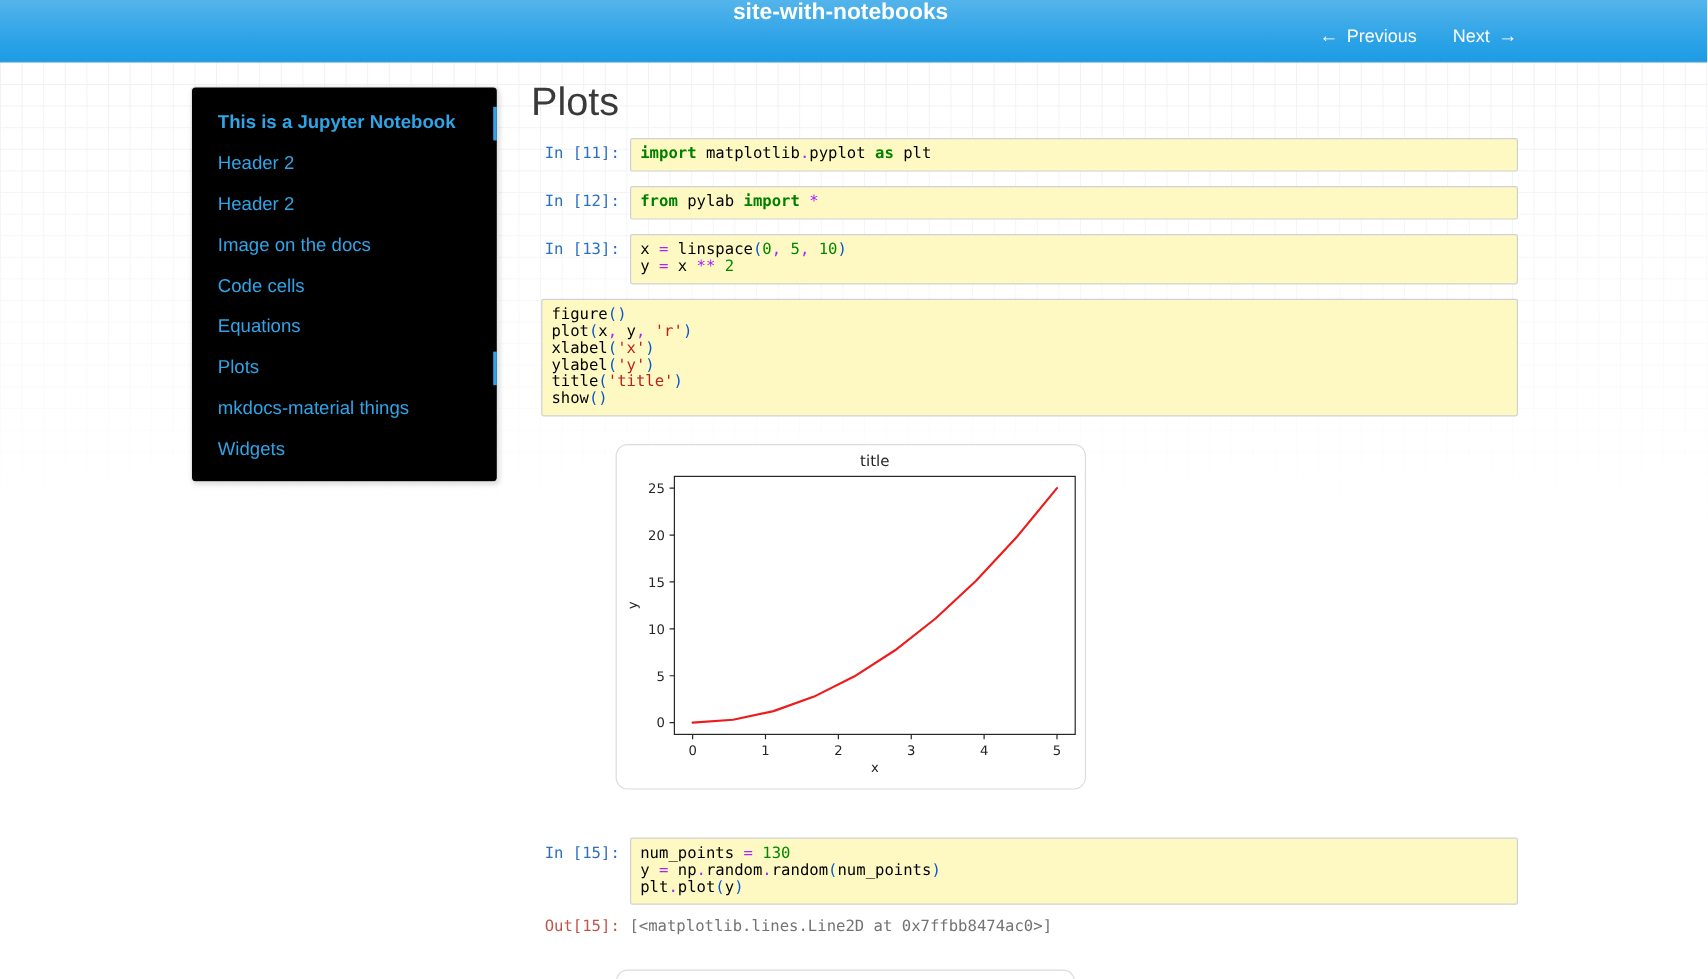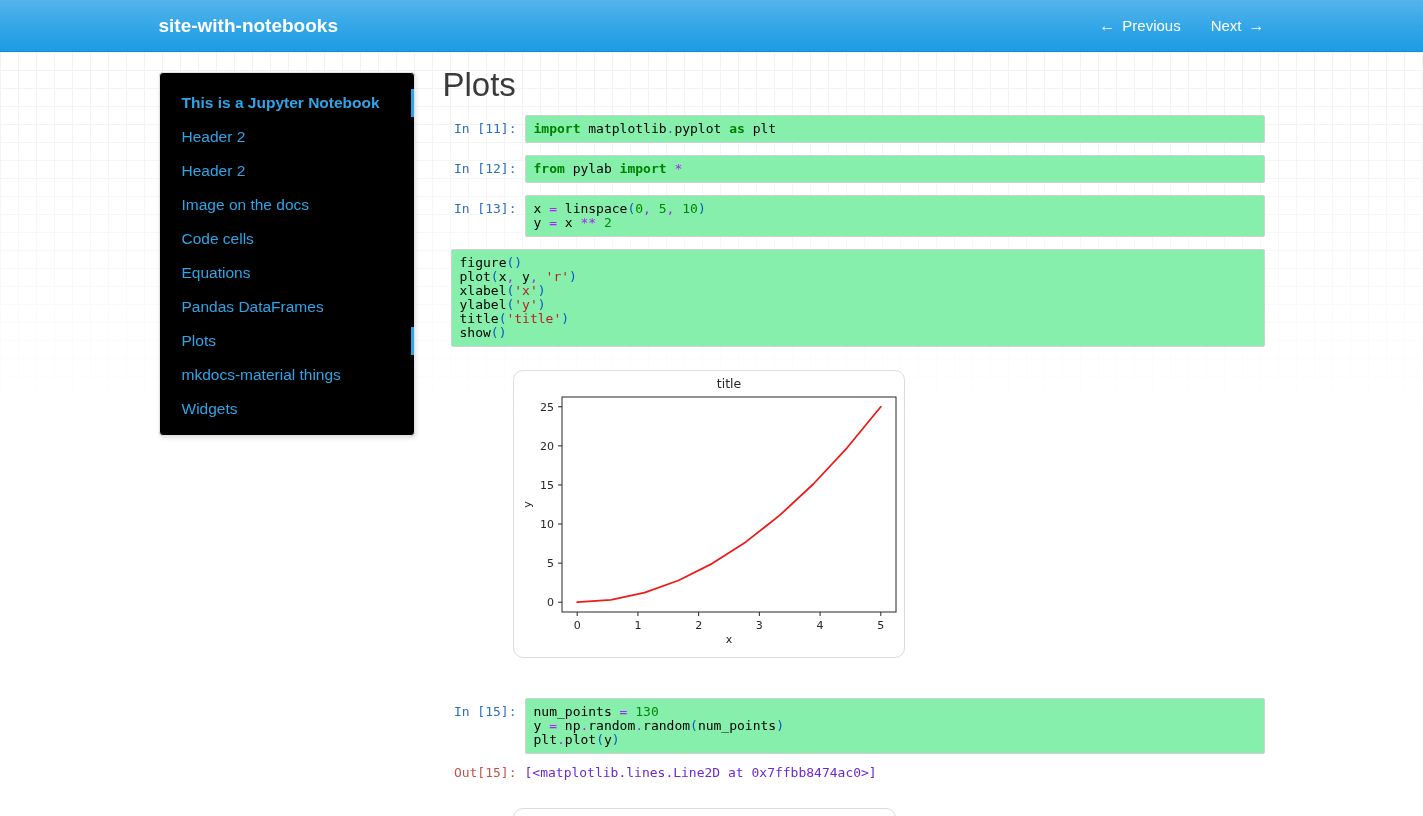--- a/index.html
+++ b/index.html
@@ -9,21 +9,21 @@
   .grid-layer{position:absolute;left:0;top:52px;width:100%;height:390px;pointer-events:none;
     background-image:
       linear-gradient(to bottom, rgba(255,255,255,0) 0%, rgba(255,255,255,.5) 55%, #ffffff 96%),
       linear-gradient(to right, #eff1f3 1px, transparent 1px),
       linear-gradient(to bottom, #eff1f3 1px, transparent 1px);
     background-size:100% 100%, 18px 18px, 18px 18px;}
   
   .navbar{position:relative;z-index:3;height:52px;
     background-image:linear-gradient(#54b4eb,#2fa4e7 60%,#1d9ce5);
     border-bottom:1px solid #178acc;box-sizing:border-box;}
-  .nav-container{width:1106px;margin:0 auto;height:100%;display:flex;align-items:center;}
+  .nav-container{width:1106px;margin:0 auto;height:100%;display:flex;align-items:center;flex-direction:column;}
   .brand{color:#fff;font-weight:700;font-size:19px;margin-right:22px;text-decoration:none;cursor:pointer;}
   .nav-links{display:flex;}
   .nav-link{color:rgba(255,255,255,.87);font-size:15px;padding:0 13px;text-decoration:none;cursor:pointer;}
   .nav-link.active{color:#fff;font-weight:700;}
   .nav-right{margin-left:auto;display:flex;gap:30px;}
   .nav-pn{color:#fff;font-size:15px;text-decoration:none;display:flex;align-items:center;gap:7px;cursor:pointer;}
   .arrow{font-weight:700;font-size:16px;line-height:1;}
   
   .content{position:relative;z-index:2;width:1106px;margin:0 auto;padding-top:14px;
            display:flex;align-items:flex-start;}
@@ -36,25 +36,25 @@
   .sidebar a{color:#2fa4e7;font-size:15.5px;text-decoration:none;cursor:pointer;white-space:nowrap;}
   .sidebar li.bold a{font-weight:700;}
   .sidebar li.active::after{content:"";position:absolute;right:0;top:3px;bottom:3px;width:3px;background:#2fa4e7;}
   
   .main{flex:1;margin-left:28px;min-width:0;}
   h1.page-title{font-size:33px;font-weight:400;color:#3a3a3a;margin:0 0 11px;line-height:38px;}
   .cell-row{display:flex;margin-bottom:12px;}
   .prompt{flex:none;width:74px;text-align:right;font-family:"DejaVu Sans Mono",monospace;
           font-size:13px;line-height:14px;padding-top:7px;color:#2c6fbb;white-space:pre;}
   .out-prompt{padding-top:0;color:#c0564a;}
-  .code-box{flex:1;margin-left:8px;background:#86efac;border:1px solid #cfd1d2;border-radius:2px;
+  .code-box{flex:1;margin-left:8px;background:#fef9c3;border:1px solid #cfd1d2;border-radius:2px;
             padding:6px 8px;font-family:"DejaVu Sans Mono",monospace;font-size:13px;line-height:14px;
             white-space:pre;color:#000;box-sizing:border-box;}
   .out-text{margin-left:8px;font-family:"DejaVu Sans Mono",monospace;font-size:13px;line-height:14px;
-            color:#6d28d9;white-space:pre;}
+            color:#737373;white-space:pre;}
   .tok-k{color:#008000;font-weight:700;}
   .tok-m{color:#008800;}
   .tok-o{color:#aa22ff;}
   .tok-s{color:#ba2121;}
   .tok-p{color:#0a58ce;}
   
   .figure-card{margin:23px 0 40px 70px;width:392px;height:288px;background:#fff;
                border:1px solid #dcdcdc;border-radius:10px;box-sizing:border-box;overflow:hidden;}
   .figure-card svg{display:block;font-family:"DejaVu Sans",sans-serif;}
   .out-row{display:flex;margin-top:10px;}
@@ -98,23 +98,20 @@
             <a>Header 2</a>
           </li>
           <li class="">
             <a>Image on the docs</a>
           </li>
           <li class="">
             <a>Code cells</a>
           </li>
           <li class="">
             <a>Equations</a>
-          </li>
-          <li class="">
-            <a>Pandas DataFrames</a>
           </li>
           <li class="active">
             <a>Plots</a>
           </li>
           <li class="">
             <a>mkdocs-material things</a>
           </li>
           <li class="">
             <a>Widgets</a>
           </li>

